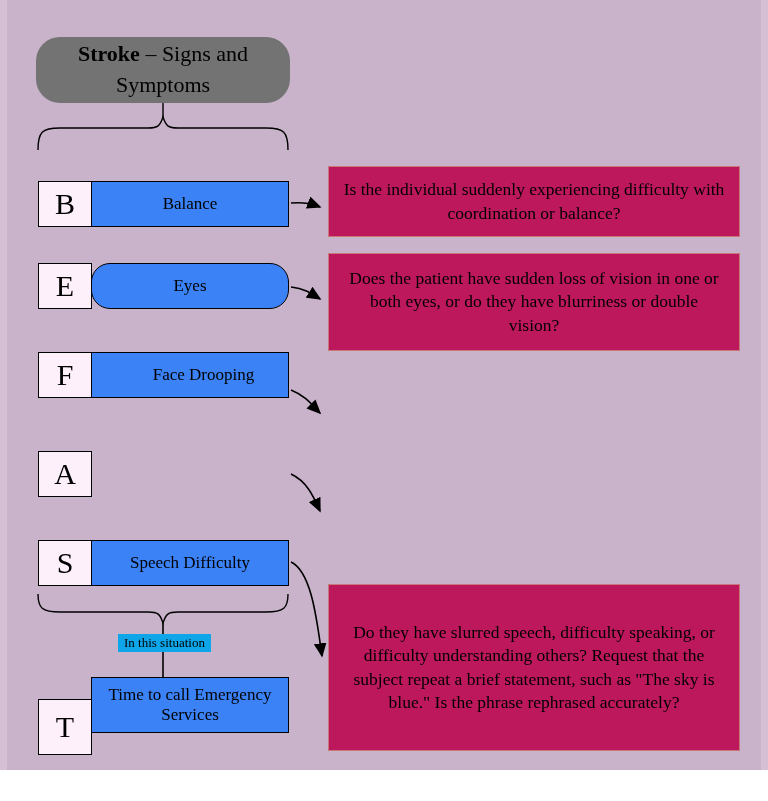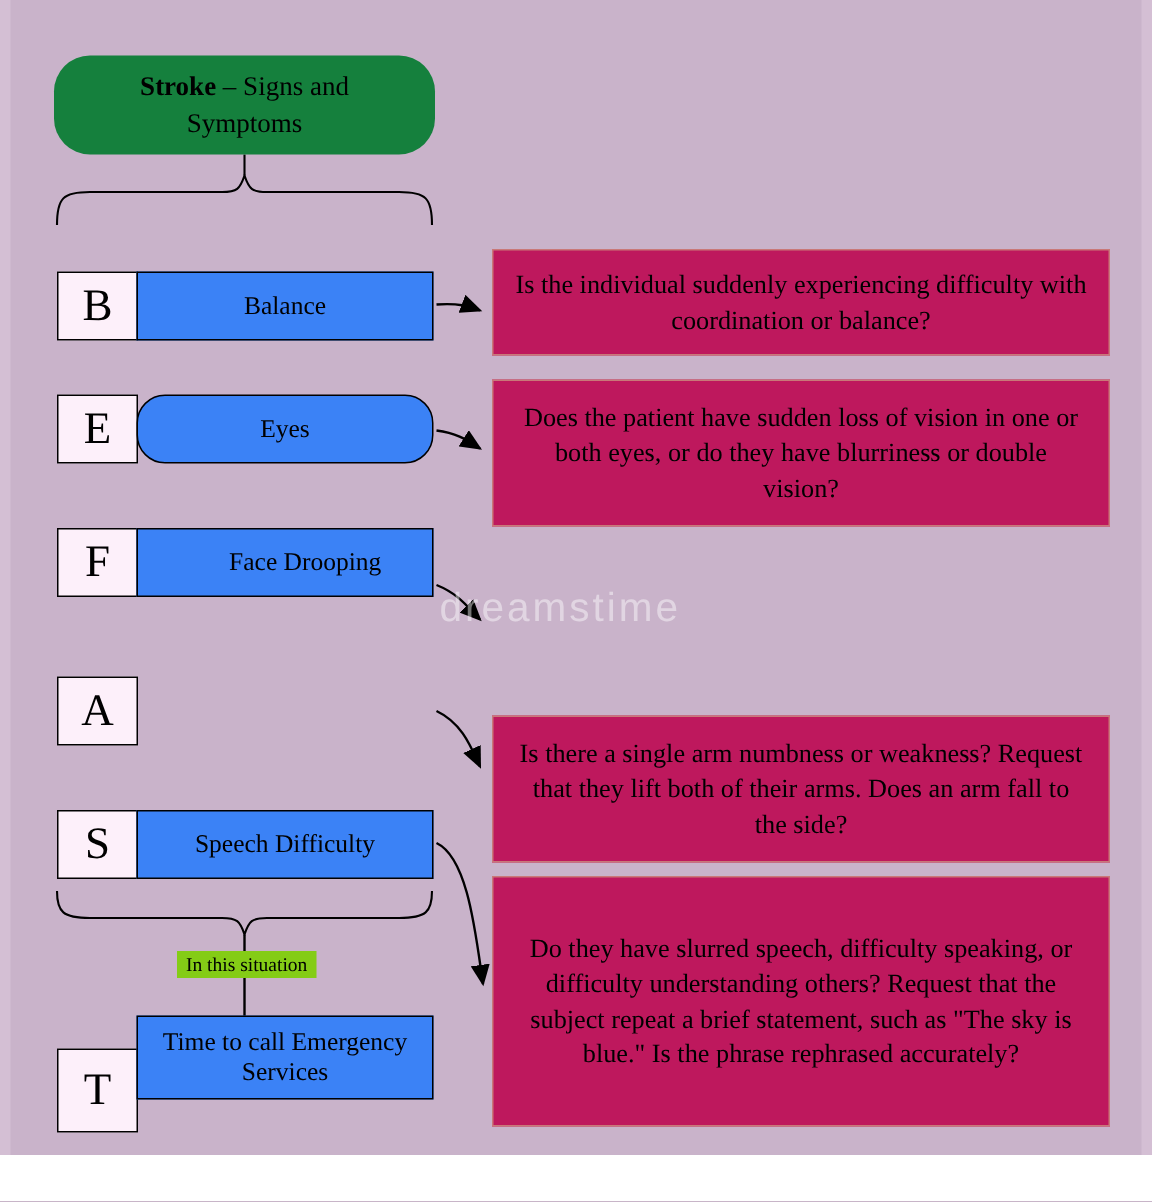--- a/index.html
+++ b/index.html
@@ -7,41 +7,41 @@
     position:relative;width:768px;height:801px;overflow:hidden;
     background:#c9b3ca;
     font-family:"Liberation Serif","DejaVu Serif",serif;
     color:#000;
   }
   .edge-strip{position:absolute;top:0;width:7px;height:770px;background:#d4bfd4;}
   .overlay{position:absolute;left:0;top:0;z-index:1;pointer-events:none;}
   .box{position:absolute;box-sizing:border-box;z-index:2;display:flex;align-items:center;justify-content:center;text-align:center;}
   .title-box{
     left:36px;top:37px;width:254px;height:66px;
-    background:#15803d;border-radius:24px;
-    font-size:18px;line-height:1.4;padding:4px 18px;
+    background:#737373;border-radius:24px;
+    font-size:22px;line-height:1.4;padding:4px 18px;
   }
   .letter-box{
     left:38px;width:54px;height:46px;
     background:#fdf0fa;border:1px solid #000;
     font-size:30px;
   }
   .label-box{
     left:91px;width:198px;height:46px;
     background:#3b82f6;border:1px solid #000;
     font-size:17px;line-height:1.2;padding:2px 6px;
   }
   .desc-box{
     left:328px;width:412px;
     background:#be185d;border:1px solid #c97878;
     font-size:17.5px;line-height:1.33;padding:6px 14px;
   }
   .situation-label{
     position:absolute;z-index:3;left:118px;top:634px;
-    background:#84cc16;padding:1px 6px;font-size:13px;
+    background:#0ea5e9;padding:1px 6px;font-size:13px;
   }
   .watermark{
     position:absolute;z-index:4;left:293px;top:390px;
     font-family:"Liberation Sans","DejaVu Sans",sans-serif;
     font-size:27px;letter-spacing:2px;color:rgba(255,255,255,0.45);
     pointer-events:none;
   }
   .footer-bar{position:absolute;z-index:5;left:0;top:770px;width:768px;height:31px;background:#fff;}
   .b{font-weight:bold;}
 </style>
@@ -102,42 +102,36 @@
   <div class="box letter-box" style="top:352px;">
     <span>F</span>
   </div>
   <div class="box label-box" style="top:352px;padding-left:33px;">
     <span>Face Drooping</span>
   </div>
 
   <div class="box letter-box" style="top:451px;">
     <span>A</span>
   </div>
-  <div class="box desc-box" style="top:477px;height:98px;">
-    <span>Is there a single arm numbness or weakness? Request that they lift both of their arms. Does an arm fall to the side?</span>
-  </div>
 
   <div class="box letter-box" style="top:540px;">
     <span>S</span>
   </div>
   <div class="box label-box" style="top:540px;">
     <span>Speech Difficulty</span>
   </div>
   <div class="box desc-box" style="top:584px;height:167px;">
     <span>Do they have slurred speech, difficulty speaking, or difficulty understanding others? Request that the subject repeat a brief statement, such as "The sky is blue." Is the phrase rephrased accurately?</span>
   </div>
 
   <div class="situation-label">In this situation</div>
 
   <div class="box letter-box" style="top:699px;height:56px;">
     <span>T</span>
   </div>
   <div class="box label-box" style="top:677px;height:56px;">
     <span>Time to call Emergency Services</span>
   </div>
 
-  <div class="watermark">
-    <span>dreamstime</span>
-  </div>
 
   <div class="footer-bar"></div>
 
 </div>
 
 </body></html>

